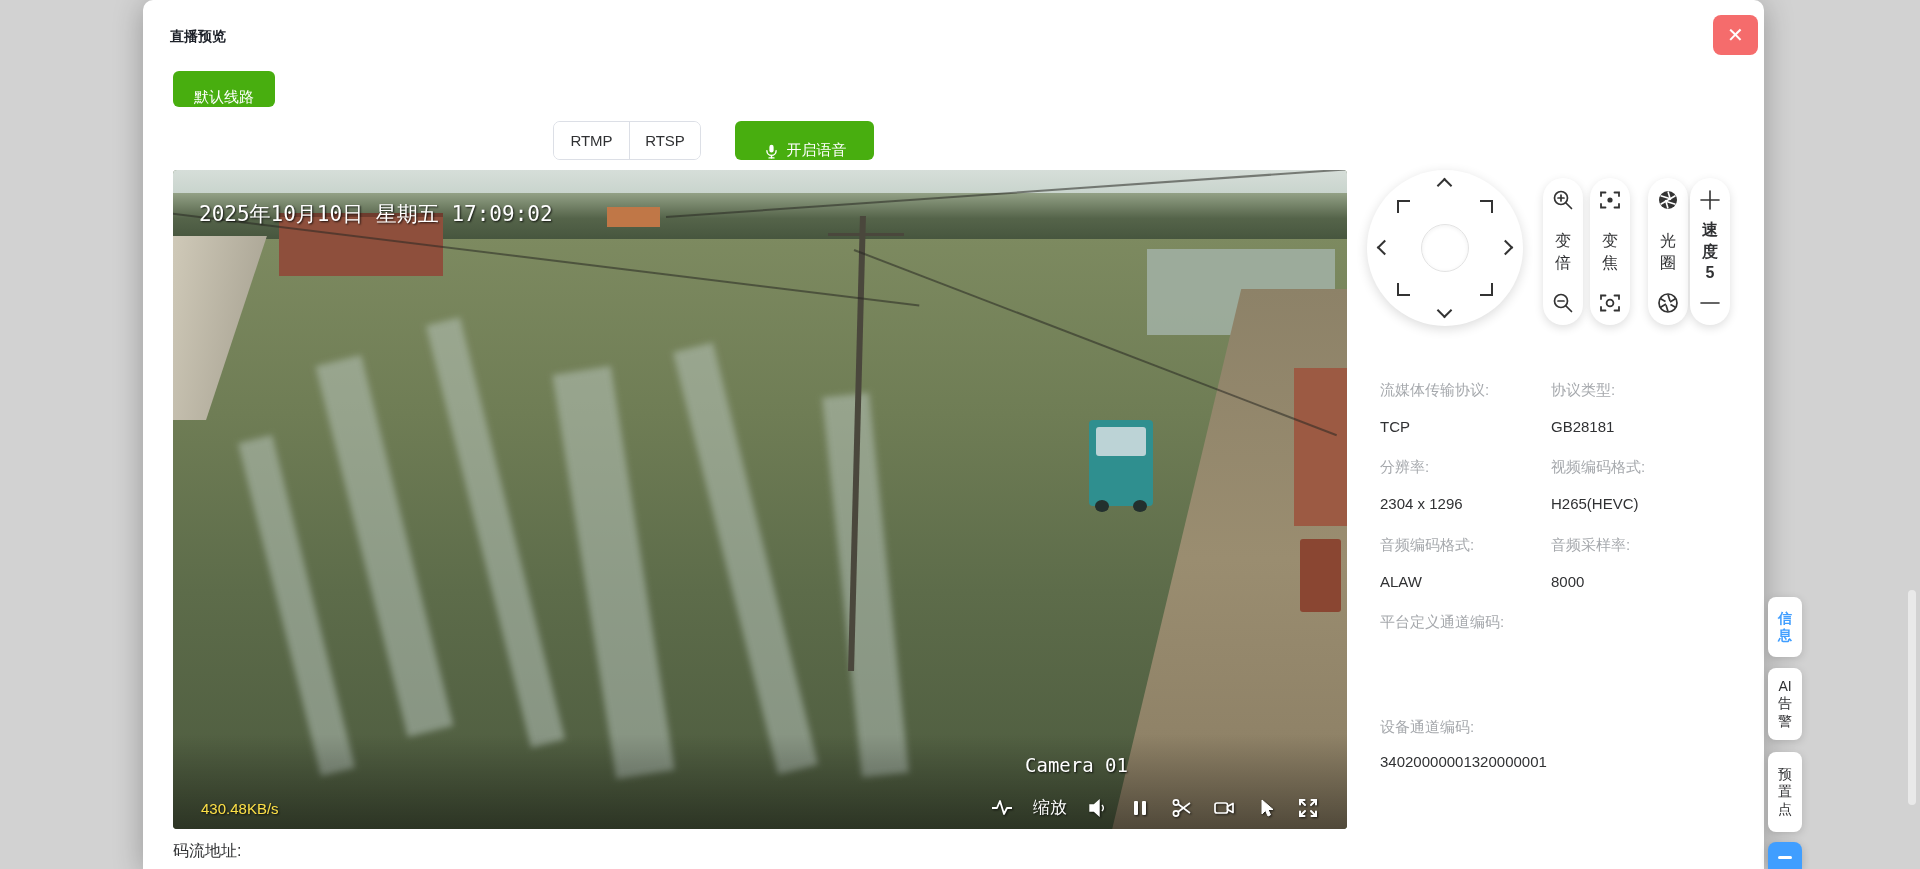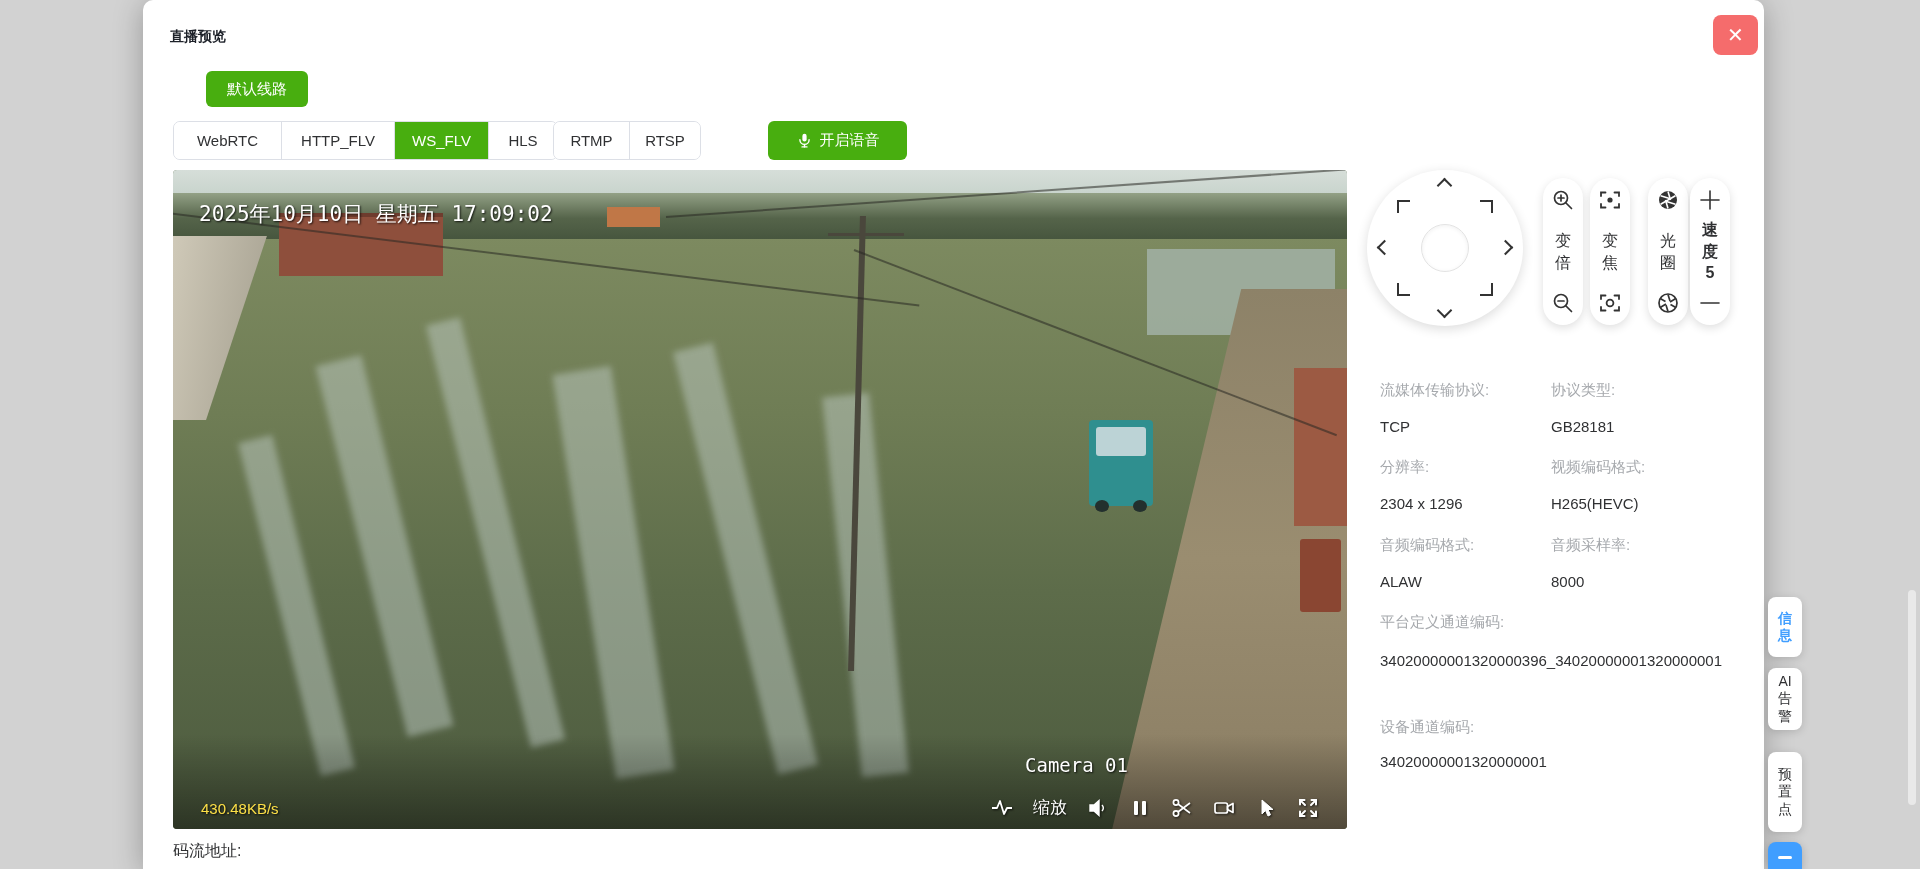--- a/index.html
+++ b/index.html
@@ -10,21 +10,21 @@
   .modal { position:absolute; left:143px; top:0; width:1621px; height:869px;
     background:#fff; border-radius:10px 10px 0 0; box-shadow:0 4px 30px rgba(0,0,0,.28); }
 
   .title { position:absolute; left:27px; top:28px; font-size:14px; font-weight:bold; color:#1d2129; }
 
   .close-btn { position:absolute; left:1570px; top:15px; width:45px; height:40px;
     background:#f56c6c; border:none; border-radius:8px; color:#fff; font-size:20px;
     line-height:40px; text-align:center; cursor:pointer; }
 
   .green-btn { background:#48ae0f; color:#fff; border:none; border-radius:6px;
-    font-size:15px; cursor:pointer; display:inline-flex; align-items:center; justify-content:center; gap:7px;margin-left:33px; }
+    font-size:15px; cursor:pointer; display:inline-flex; align-items:flex-end; justify-content:center; gap:7px; }
   .btn-line { position:absolute; left:30px; top:71px; height:36px; padding:0 21px; }
   .btn-voice { position:absolute; left:592px; top:121px; height:39px; width:139px; }
 
   
   .tab-group { position:absolute; top:121px; height:39px; display:flex;
     border:1px solid #dcdfe6; border-radius:7px; overflow:hidden; background:#fff; }
   .tab-group .tab { height:100%; display:flex; align-items:center; justify-content:center;
     font-size:15px; color:#303133; cursor:pointer; border-left:1px solid #dcdfe6; background:#fff; }
   .tab-group .tab:first-child { border-left:none; }
   .tab-group .tab.active { background:#48ae0f; color:#fff; }
@@ -104,21 +104,21 @@
   .meta-value { position:absolute; font-size:15px; color:#303133; }
   .colL { left:1237px; } .colR { left:1408px; }
   .code-wrap { width:355px; line-height:1.95; word-break:break-all; }
 
   
   .side-tab { position:absolute; left:1768px; width:34px; background:#fff; border-radius:8px;
     box-shadow:0 2px 8px rgba(0,0,0,.15); display:flex; align-items:center; justify-content:center;
     font-size:14px; color:#303133; cursor:pointer; }
   .side-tab .vtxt { width:16px; text-align:center; line-height:1.25; word-break:break-all; }
   .side-info   { top:597px; height:60px; color:#409eff; font-weight:bold; }
-  .side-ai     { top:668px; height:62px; }
+  .side-ai     { top:668px; height:72px; }
   .side-preset { top:752px; height:80px; }
   .side-blue   { position:absolute; left:1768px; top:842px; width:34px; height:27px;
     background:#409eff; border-radius:8px 8px 0 0; box-shadow:0 2px 8px rgba(0,0,0,.2); cursor:pointer; }
   .side-blue .dash { position:absolute; left:10px; top:14px; width:14px; height:3px; background:#fff; border-radius:2px; }
 
   .scroll-thumb { position:absolute; left:1908px; top:590px; width:8px; height:215px;
     background:#e9e9e9; border-radius:4px; }
 </style>
 </head>
 <body>
@@ -128,26 +128,20 @@
   <div class="title">直播预览</div>
 
   <button class="close-btn">
     <span>✕</span>
   </button>
 
   <button class="green-btn btn-line">
     <span>默认线路</span>
   </button>
 
-  <div class="tab-group group1">
-    <div class="tab" style="width:107px">WebRTC</div>
-    <div class="tab" style="width:113px">HTTP_FLV</div>
-    <div class="tab active" style="width:94px">WS_FLV</div>
-    <div class="tab" style="width:69px">HLS</div>
-  </div>
 
   <div class="tab-group group2">
     <div class="tab" style="width:75px">RTMP</div>
     <div class="tab" style="width:71px">RTSP</div>
   </div>
 
   <button class="green-btn btn-voice">
     <span style="display:flex">
       <svg width="17" height="17" viewBox="0 0 24 24" fill="none" stroke="#fff" stroke-width="2" stroke-linecap="round">
         <rect x="9" y="2.5" width="6" height="11" rx="3" fill="#fff" stroke="none"></rect>
@@ -355,21 +349,20 @@
   <div class="meta-label colR" style="top:458px">视频编码格式:</div>
   <div class="meta-value colL" style="top:495px">2304 x 1296</div>
   <div class="meta-value colR" style="top:495px">H265(HEVC)</div>
 
   <div class="meta-label colL" style="top:536px">音频编码格式:</div>
   <div class="meta-label colR" style="top:536px">音频采样率:</div>
   <div class="meta-value colL" style="top:573px">ALAW</div>
   <div class="meta-value colR" style="top:573px">8000</div>
 
   <div class="meta-label colL" style="top:613px">平台定义通道编码:</div>
-  <div class="meta-value colL code-wrap" style="top:646px">34020000001320000396_34020000001320000001</div>
 
   <div class="meta-label colL" style="top:718px">设备通道编码:</div>
   <div class="meta-value colL" style="top:753px">34020000001320000001</div>
 
 </div>
 
 <div class="side-tab side-info">
   <div class="vtxt">信息</div>
 </div>
 <div class="side-tab side-ai">

